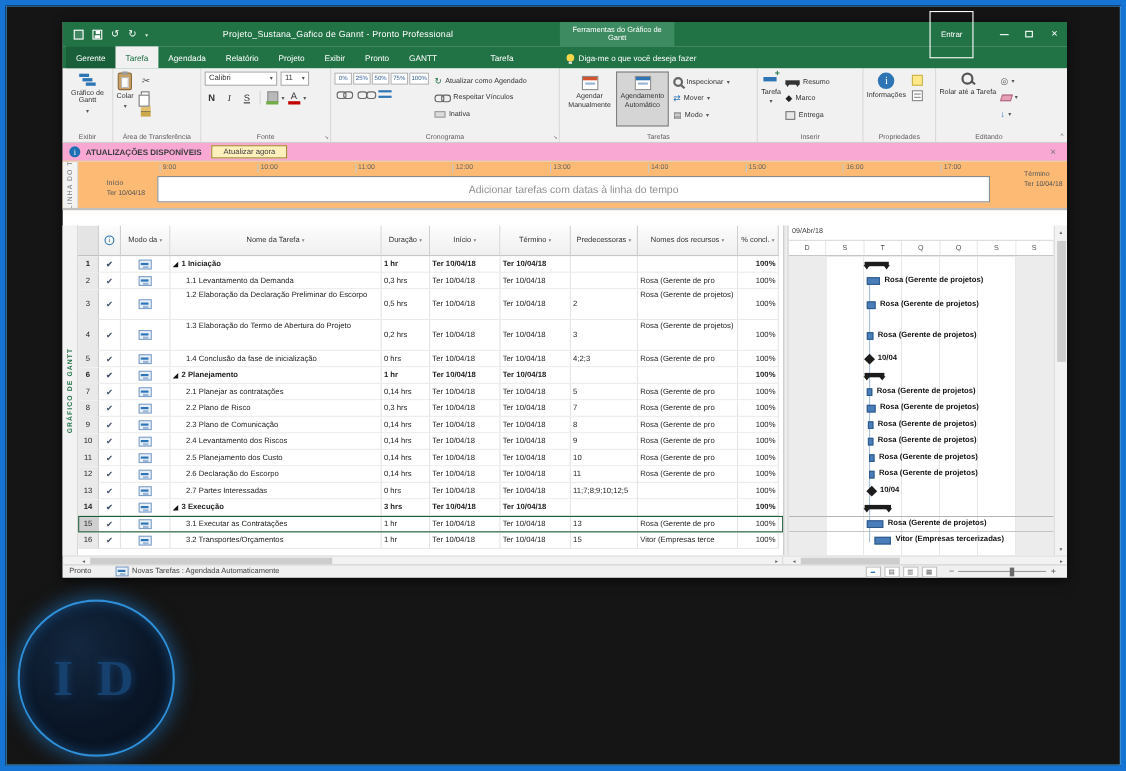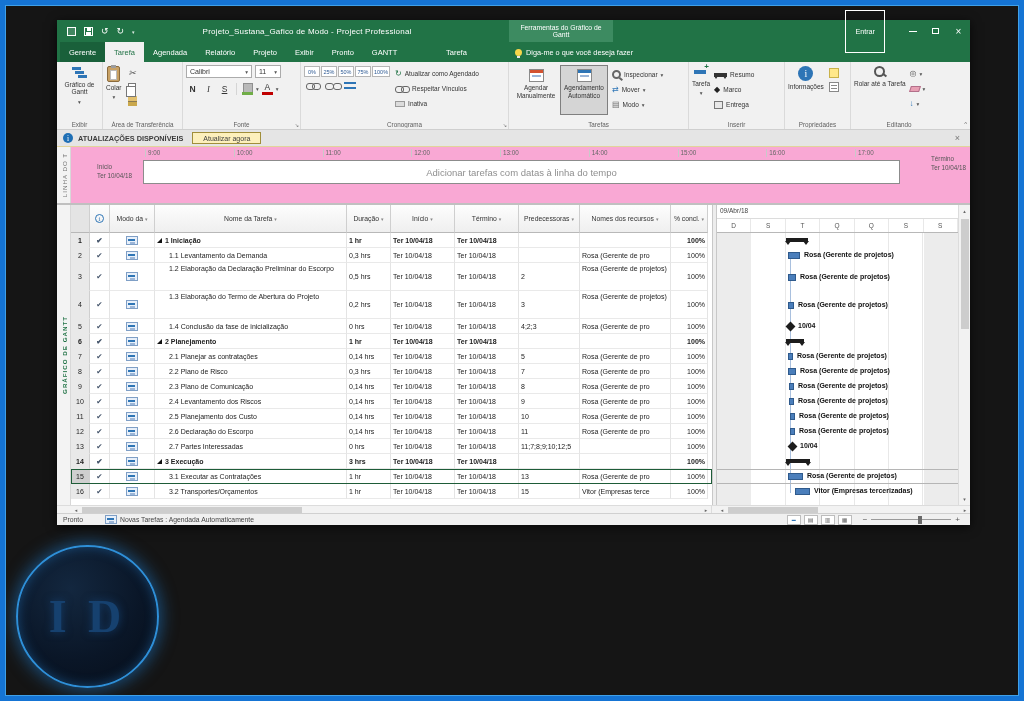--- a/index.html
+++ b/index.html
@@ -128,31 +128,31 @@
 .mag-ic{width:12px;height:12px;position:relative}
 .mag-ic::before{content:"";position:absolute;left:0;top:0;width:7px;height:7px;border:2px solid #555;border-radius:50%}
 .mag-ic::after{content:"";position:absolute;left:8px;top:8px;width:5px;height:2px;background:#555;transform:rotate(40deg)}
 .find-ic::before{content:"◎";font-size:8px;color:#555}
 .clear-ic{width:10px;height:6px;background:#e8a0b4;border:1px solid #b2708a;transform:skewX(-18deg)}
 .fill-ic::before{content:"↓";font-size:8px;color:#2e75b6}
 .ribcollapse{position:absolute;right:3px;bottom:2px;font-size:6px;color:#666;cursor:pointer}
 .ribcollapse::before{content:"^"}
 
 
-.msgbar{position:absolute;top:110px;left:0;right:0;height:17px;background:#e5e5e5;border-bottom:1px solid #e2d49a;display:flex;align-items:center;gap:5px;padding:0 6px;z-index:3}
+.msgbar{position:absolute;top:110px;left:0;right:0;height:17px;background:#f9a8d4;border-bottom:1px solid #e2d49a;display:flex;align-items:center;gap:5px;padding:0 6px;z-index:3}
 .msginfo{width:10px;height:10px;border-radius:50%;background:#1f6fb5;color:#fff;font-family:"Liberation Serif",serif;font-size:7.5px;display:flex;align-items:center;justify-content:center;flex:none}
 .msginfo::before{content:"i"}
 .msgtitle{font-size:7.3px;font-weight:bold;color:#3b3b3b;white-space:nowrap}
 .msgtext{font-size:7.3px;color:#4a4a4a;white-space:nowrap;overflow:hidden}
 .msgbtn{border:1px solid #a08e3b;background:#fdf0bc;font-size:7px;color:#3d3d3d;padding:1.5px 10px;white-space:nowrap;cursor:pointer;margin-left:4px}
 .msgclose{margin-left:auto;color:#777;font-size:9px;cursor:pointer;padding:0 4px}
 .msgclose::before{content:"×"}
 
 
-.timeline{position:absolute;top:127px;left:0;right:0;height:58px;background:#f9a8d4;border-bottom:2px solid #c0c0c0;z-index:2}
+.timeline{position:absolute;top:127px;left:0;right:0;height:44px;background:#fdba74;border-bottom:2px solid #c0c0c0;z-index:2}
 .sidestrip{position:absolute;left:0;top:0;bottom:0;width:14px;background:#f3f3f3;border-right:1px solid #d8d8d8;overflow:hidden}
 .sidestrip span{position:absolute;left:50%;top:50%;transform:translate(-50%,-50%) rotate(-90deg);font-size:6.2px;letter-spacing:1px;color:#777;white-space:nowrap}
 .tl-content{position:absolute;left:14px;right:0;top:0;bottom:0}
 .hour{position:absolute;top:2px;font-size:6.3px;color:#666;border-left:1px solid #c9c9c9;padding-left:2px;line-height:8px}
 .tl-start{position:absolute;left:26px;top:15px;font-size:6.3px;color:#555;line-height:1.5}
 .tl-end{position:absolute;right:4px;top:7px;font-size:6.3px;color:#555;line-height:1.5}
 .tl-box{position:absolute;left:72px;right:70px;top:13px;height:24px;border:1px solid #8c8c8c;background:#fff;display:flex;align-items:center;justify-content:center}
 .tl-box span{font-size:9.5px;color:#8f8f8f}
 
 
@@ -264,21 +264,21 @@
 <div class="window">
 
   <div class="titlebar">
     <div class="qat">
       <span class="appic"></span>
       <span class="saveic"></span>
       <span class="undoic"></span>
       <span class="redoic"></span>
       <span class="qcaret"></span>
     </div>
-    <div class="title-text">Projeto_Sustana_Gafico de Modo  -  Project Professional</div>
+    <div class="title-text">Projeto_Sustana_Gafico de Gannt  -  Pronto Professional</div>
     <div class="ctxgroup">Ferramentas do Gráfico de Gantt</div>
     <div class="caption">
       <div class="signin">Entrar</div>
       <div class="capbtn">
           <span class="minimize-glyph"></span>
         </div>
       <div class="capbtn">
           <span class="maximize-glyph"></span>
         </div>
       <div class="capbtn">

